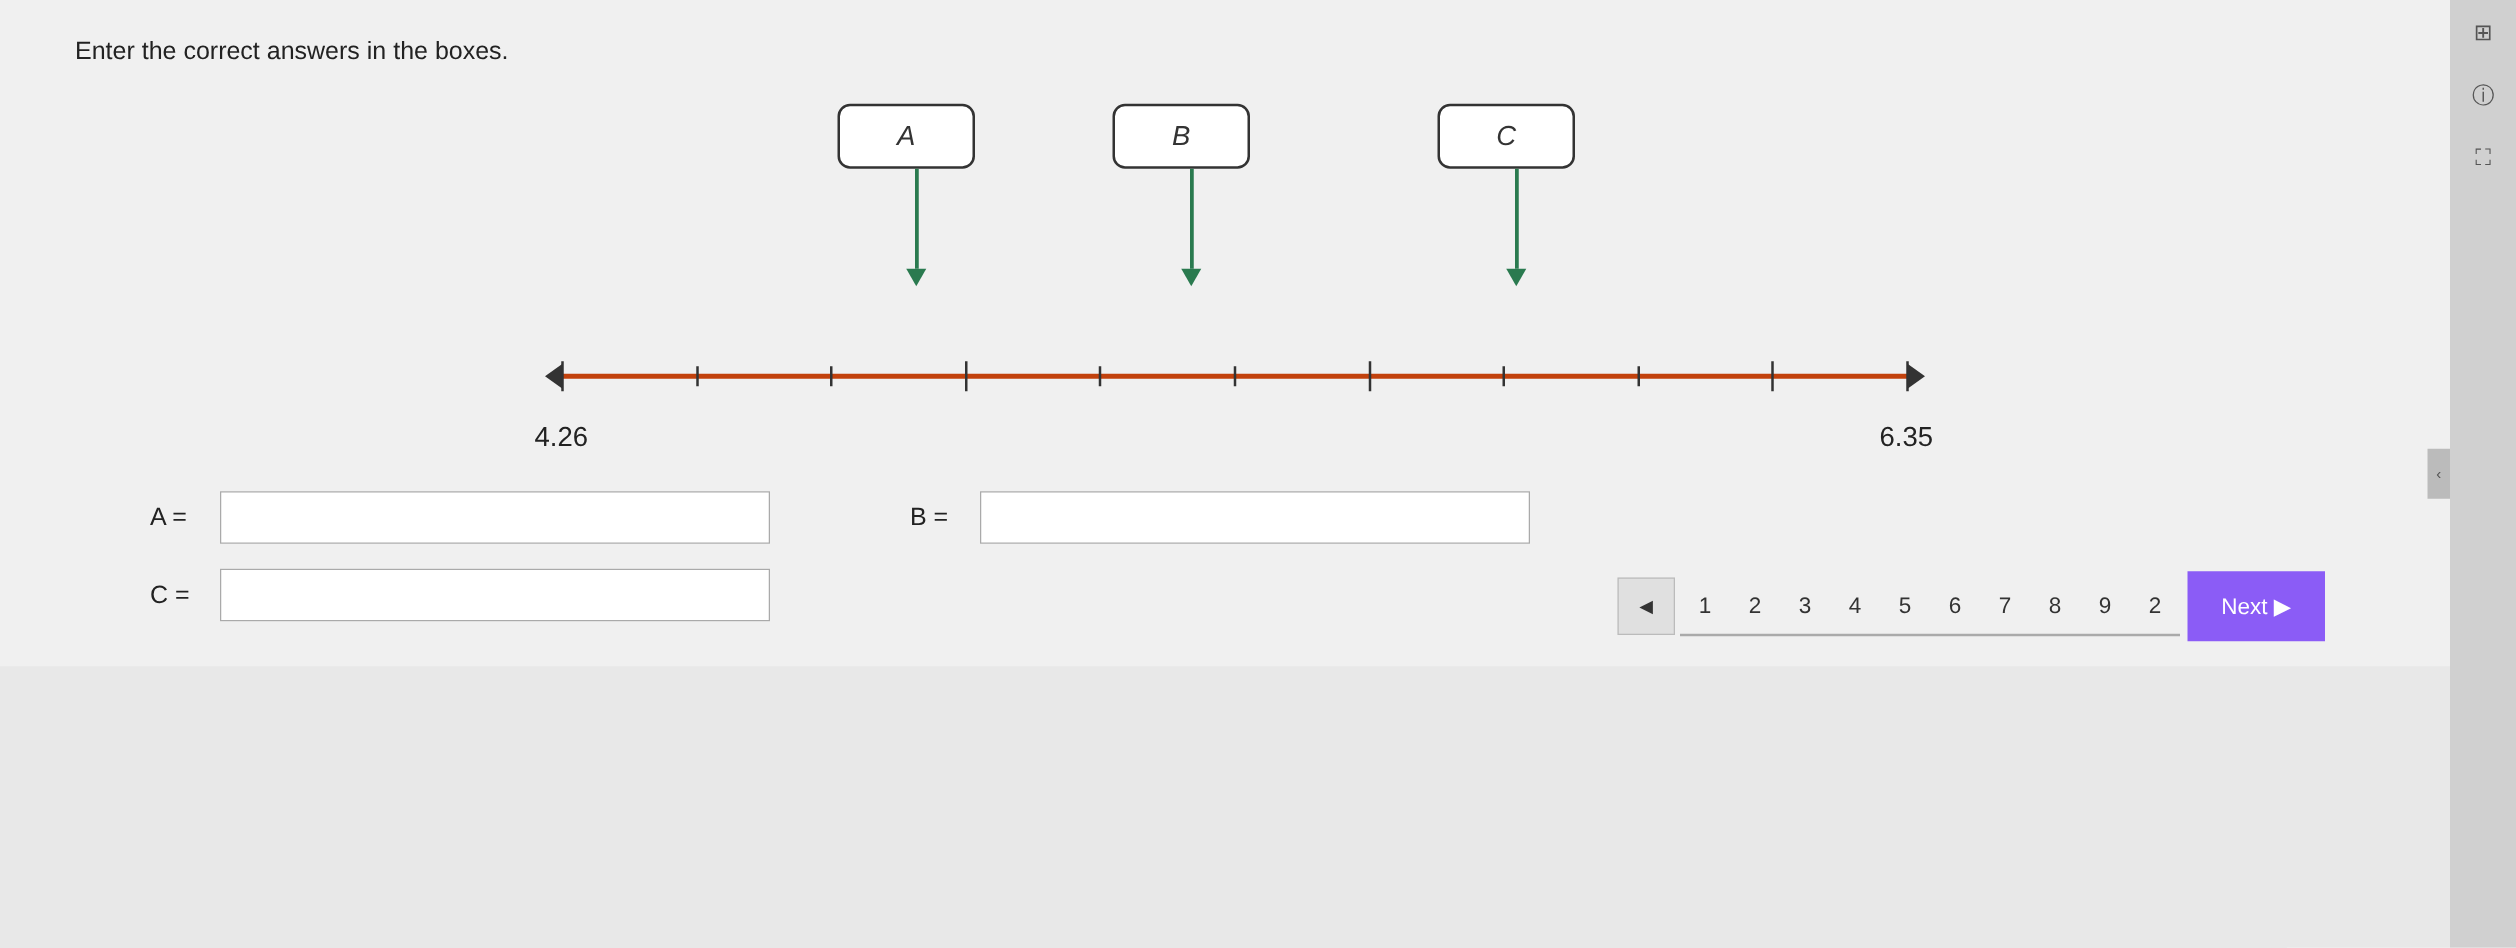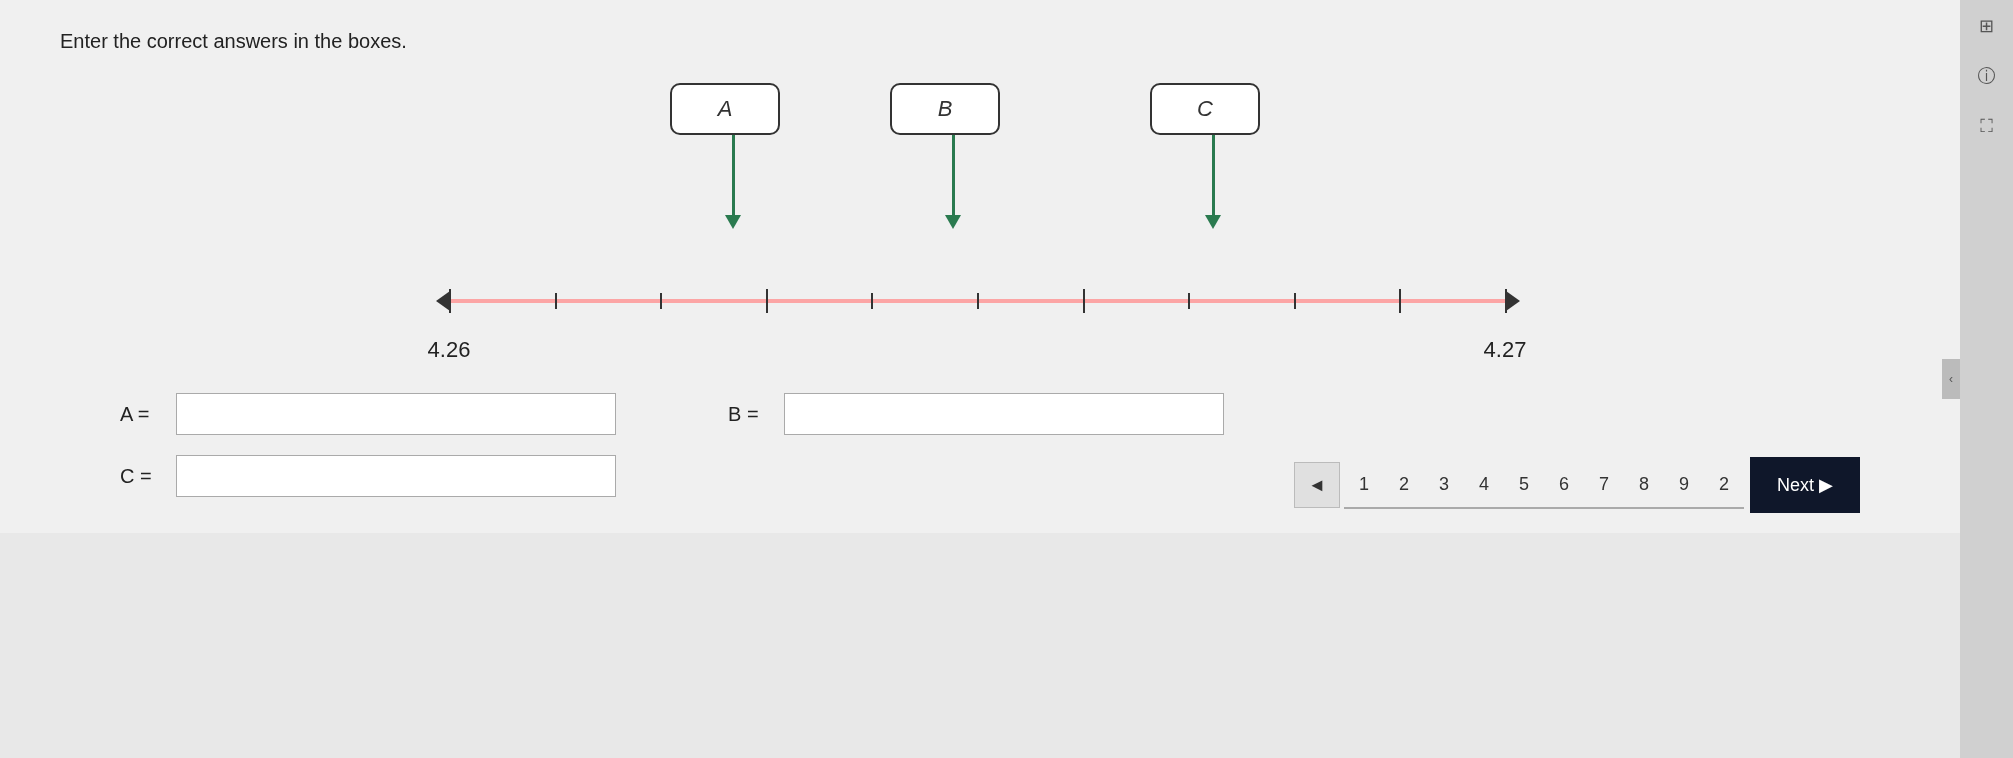--- a/index.html
+++ b/index.html
@@ -121,23 +121,23 @@
       border-left: 8px solid transparent;
       border-right: 8px solid transparent;
       border-top: 14px solid #2a7a4f;
     }
 
     
     .number-line {
       position: absolute;
       bottom: 60px;
       left: 20px;
-      right: 24px;
+      right: 4px;
       height: 4px;
-      background: #fca5a5;
+      background: #c2410c;
     }
 
     .number-line::before {
       content: '';
       position: absolute;
       left: -14px;
       top: -8px;
       width: 0;
       height: 0;
       border-right: 14px solid #333;
@@ -238,21 +238,21 @@
 
     .page-btn-prev {
       background: #e0e0e0;
       border: 1px solid #bbb;
       width: 46px;
       height: 46px;
       margin-right: 4px;
     }
 
     .page-btn-next {
-      background: #0f172a;
+      background: #8b5cf6;
       color: white;
       width: 110px;
       height: 56px;
       font-size: 18px;
       border: none;
       cursor: pointer;
       display: flex;
       align-items: center;
       justify-content: center;
       gap: 6px;
@@ -324,21 +324,21 @@
       <div class="tick tick-minor" style="left: 10%;"></div>
       <div class="tick tick-minor" style="left: 20%;"></div>
       <div class="tick tick-major" style="left: 30%;"></div>
       <div class="tick tick-minor" style="left: 40%;"></div>
       <div class="tick tick-minor" style="left: 50%;"></div>
       <div class="tick tick-major" style="left: 60%;"></div>
       <div class="tick tick-minor" style="left: 70%;"></div>
       <div class="tick tick-minor" style="left: 80%;"></div>
       <div class="tick tick-major" style="left: 90%;"></div>
       <div class="tick tick-major" style="left: 100%;">
-        <span class="tick-label">4.27</span>
+        <span class="tick-label">6.35</span>
       </div>
     </div>
 
   </div>
 
   <div class="answer-section">
     <div class="answer-row">
       <span class="answer-label">A =</span>
       <input class="answer-input" type="text" placeholder="" style="">
       <span style="width: 80px;"></span>

